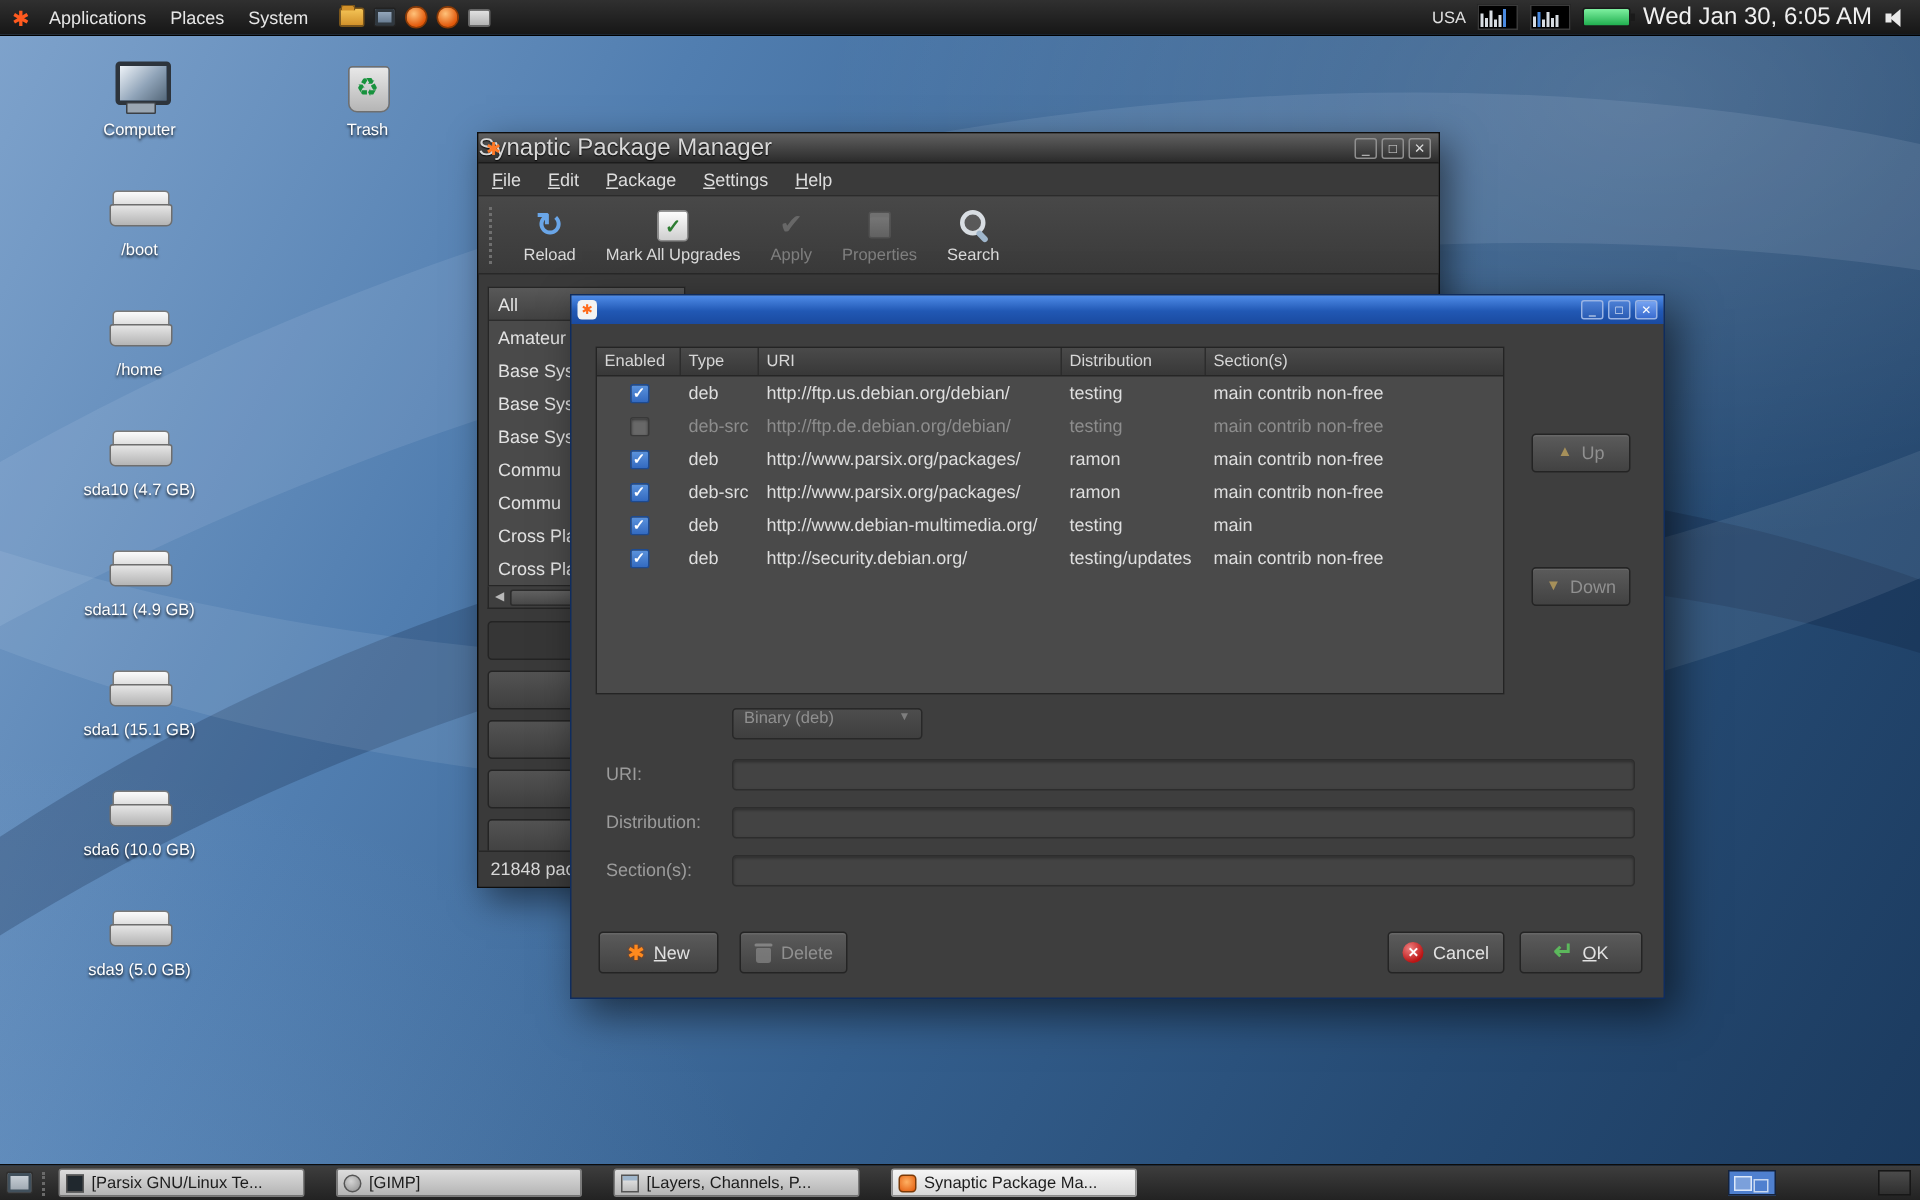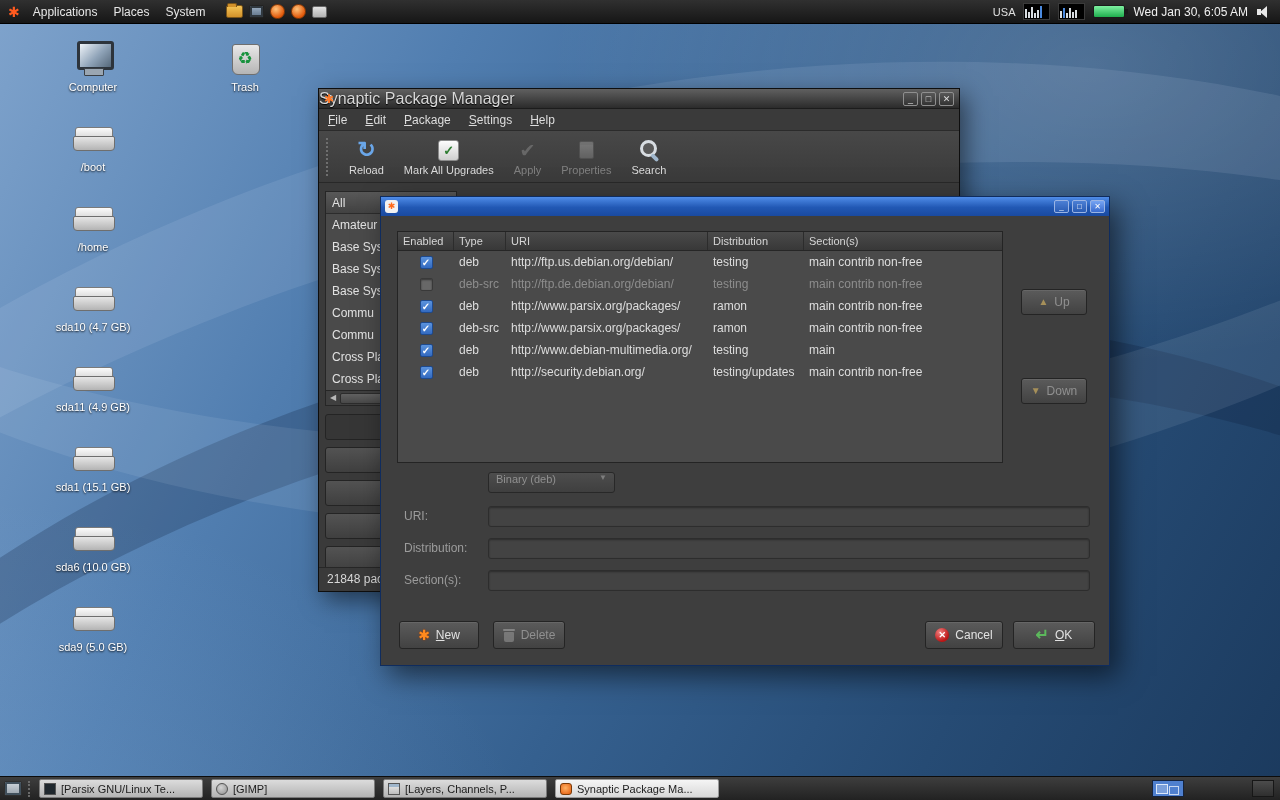--- a/index.html
+++ b/index.html
@@ -26,21 +26,21 @@
 .l-display{width:15px;height:13px;background:linear-gradient(#9fb2c6,#5d7187);border:1px solid #222;border-radius:2px;box-shadow:inset 0 0 0 2px #30383f}
 .l-orange{width:15px;height:15px;border-radius:50%;background:radial-gradient(circle at 38% 32%,#ffc27a,#e2590b 70%);border:1px solid #8a3a06;color:#fff;font-size:8px;line-height:14px;text-align:center}
 .l-gray{width:15px;height:12px;background:linear-gradient(#e2e2e2,#b2b2b2);border:1px solid #666;border-radius:2px}
 .panel-right{margin-left:auto;display:flex;align-items:center;gap:8px;padding-right:4px}
 .kbd-label{font-size:11px;color:#e0e0e0}
 .applet-graph{width:27px;height:17px;background:#000;border:1px solid #3a3a3a;display:flex;align-items:flex-end;gap:1px;padding:1px}
 .applet-graph i{display:block;width:2px;background:#d8dde2}
 .applet-graph i.blue{background:#4a8ae0}
 .battery{width:32px;height:13px;border:1px solid #1a1a1a;border-radius:2px;background:linear-gradient(#7ef0a0,#1fae4e);position:relative}
 .battery::after{content:"";position:absolute;right:-4px;top:3px;width:3px;height:5px;background:#1a1a1a}
-.clock{font-size:12px;color:#f0f0f0;white-space:nowrap}
+.clock{font-size:16px;color:#f0f0f0;white-space:nowrap}
 .speaker{width:15px;height:15px;position:relative}
 .speaker::before{content:"";position:absolute;left:1px;top:5px;width:4px;height:6px;background:#e8e8e8}
 .speaker::after{content:"";position:absolute;left:4px;top:2px;border:6px solid transparent;border-right:7px solid #e8e8e8;border-left:0}
 
 
 .desk-col{position:absolute;left:22px;top:30px;width:142px;z-index:5;display:flex;flex-direction:column}
 .dicon{height:80px;display:flex;flex-direction:column;align-items:center;padding-top:8px}
 .dicon-label{margin-top:3px;font-size:11px;color:#fff;text-shadow:0 1px 2px rgba(0,0,0,.9);text-align:center;line-height:13px;max-width:130px}
 .trash-pos{position:absolute;left:203px;top:30px;width:84px;z-index:5}
 .dicon-art{height:40px;display:flex;align-items:center;justify-content:center}
@@ -131,21 +131,21 @@
 .delete-icon{position:relative;width:12px;height:13px;opacity:.55}
 .delete-icon::before{content:"";position:absolute;left:1px;top:3px;width:10px;height:10px;background:#9a9a9a;border-radius:1px 1px 2px 2px}
 .delete-icon::after{content:"";position:absolute;left:0;top:0;width:12px;height:2px;background:#ababab;border-radius:1px}
 .cancel-icon{width:14px;height:14px;border-radius:50%;background:radial-gradient(circle at 35% 30%,#f08080,#bb1414 70%);color:#fff;font-size:9px;font-weight:bold;display:flex;align-items:center;justify-content:center;line-height:1}
 .ok-icon{color:#5cb85c;font-size:16px;font-weight:bold;line-height:1}
 
 
 .taskbar{position:absolute;left:0;bottom:0;width:1280px;height:24px;z-index:60;background:linear-gradient(#3e3e3e,#222);border-top:1px solid #0c0c0c;display:flex;align-items:center;padding:0 4px}
 .tb-left-icon{width:18px;height:15px;background:linear-gradient(#cfd6dd,#98a2ab);border:1px solid #2e2e2e;border-radius:2px;box-shadow:inset 0 0 0 2px #41505c}
 .task-grip{width:5px;height:16px;border-left:2px dotted #6a6a6a;margin:0 6px}
-.tasks{display:flex;gap:8px}
+.tasks{display:flex;gap:21px}
 .task{width:164px;height:19px;display:flex;align-items:center;gap:5px;padding:0 4px;background:linear-gradient(#dcdcdc,#b4b4b4);border:1px solid #7a7a7a;border-radius:2px;font-size:11px;color:#1c1c1c;overflow:hidden;white-space:nowrap}
 .task.active{background:linear-gradient(#f5f5f5,#d8d8d8);border-color:#9a9a9a}
 .ticon{width:12px;height:12px;flex:none}
 .ticon.terminal-icon{background:#20282e;border:1px solid #555}
 .ticon.gimp-icon{background:radial-gradient(circle at 40% 35%,#d4d4d4,#8e8e8e);border-radius:50%;border:1px solid #555}
 .ticon.layers-icon{background:linear-gradient(#ececec,#bdbdbd);border:1px solid #555;box-shadow:inset 0 3px 0 #9fb6cc}
 .ticon.synaptic-icon{background:radial-gradient(circle at 45% 40%,#ffb163,#e2590b);border-radius:3px;border:1px solid #7a3a08}
 .tb-right{margin-left:auto;display:flex;align-items:center}
 .workspace{width:32px;height:17px;background:#4f80cf;border:1px solid #15233c;position:relative;margin-right:68px}
 .workspace::before{content:"";position:absolute;left:3px;top:3px;width:10px;height:8px;border:1px solid #dce8fa;background:rgba(255,255,255,.25)}

